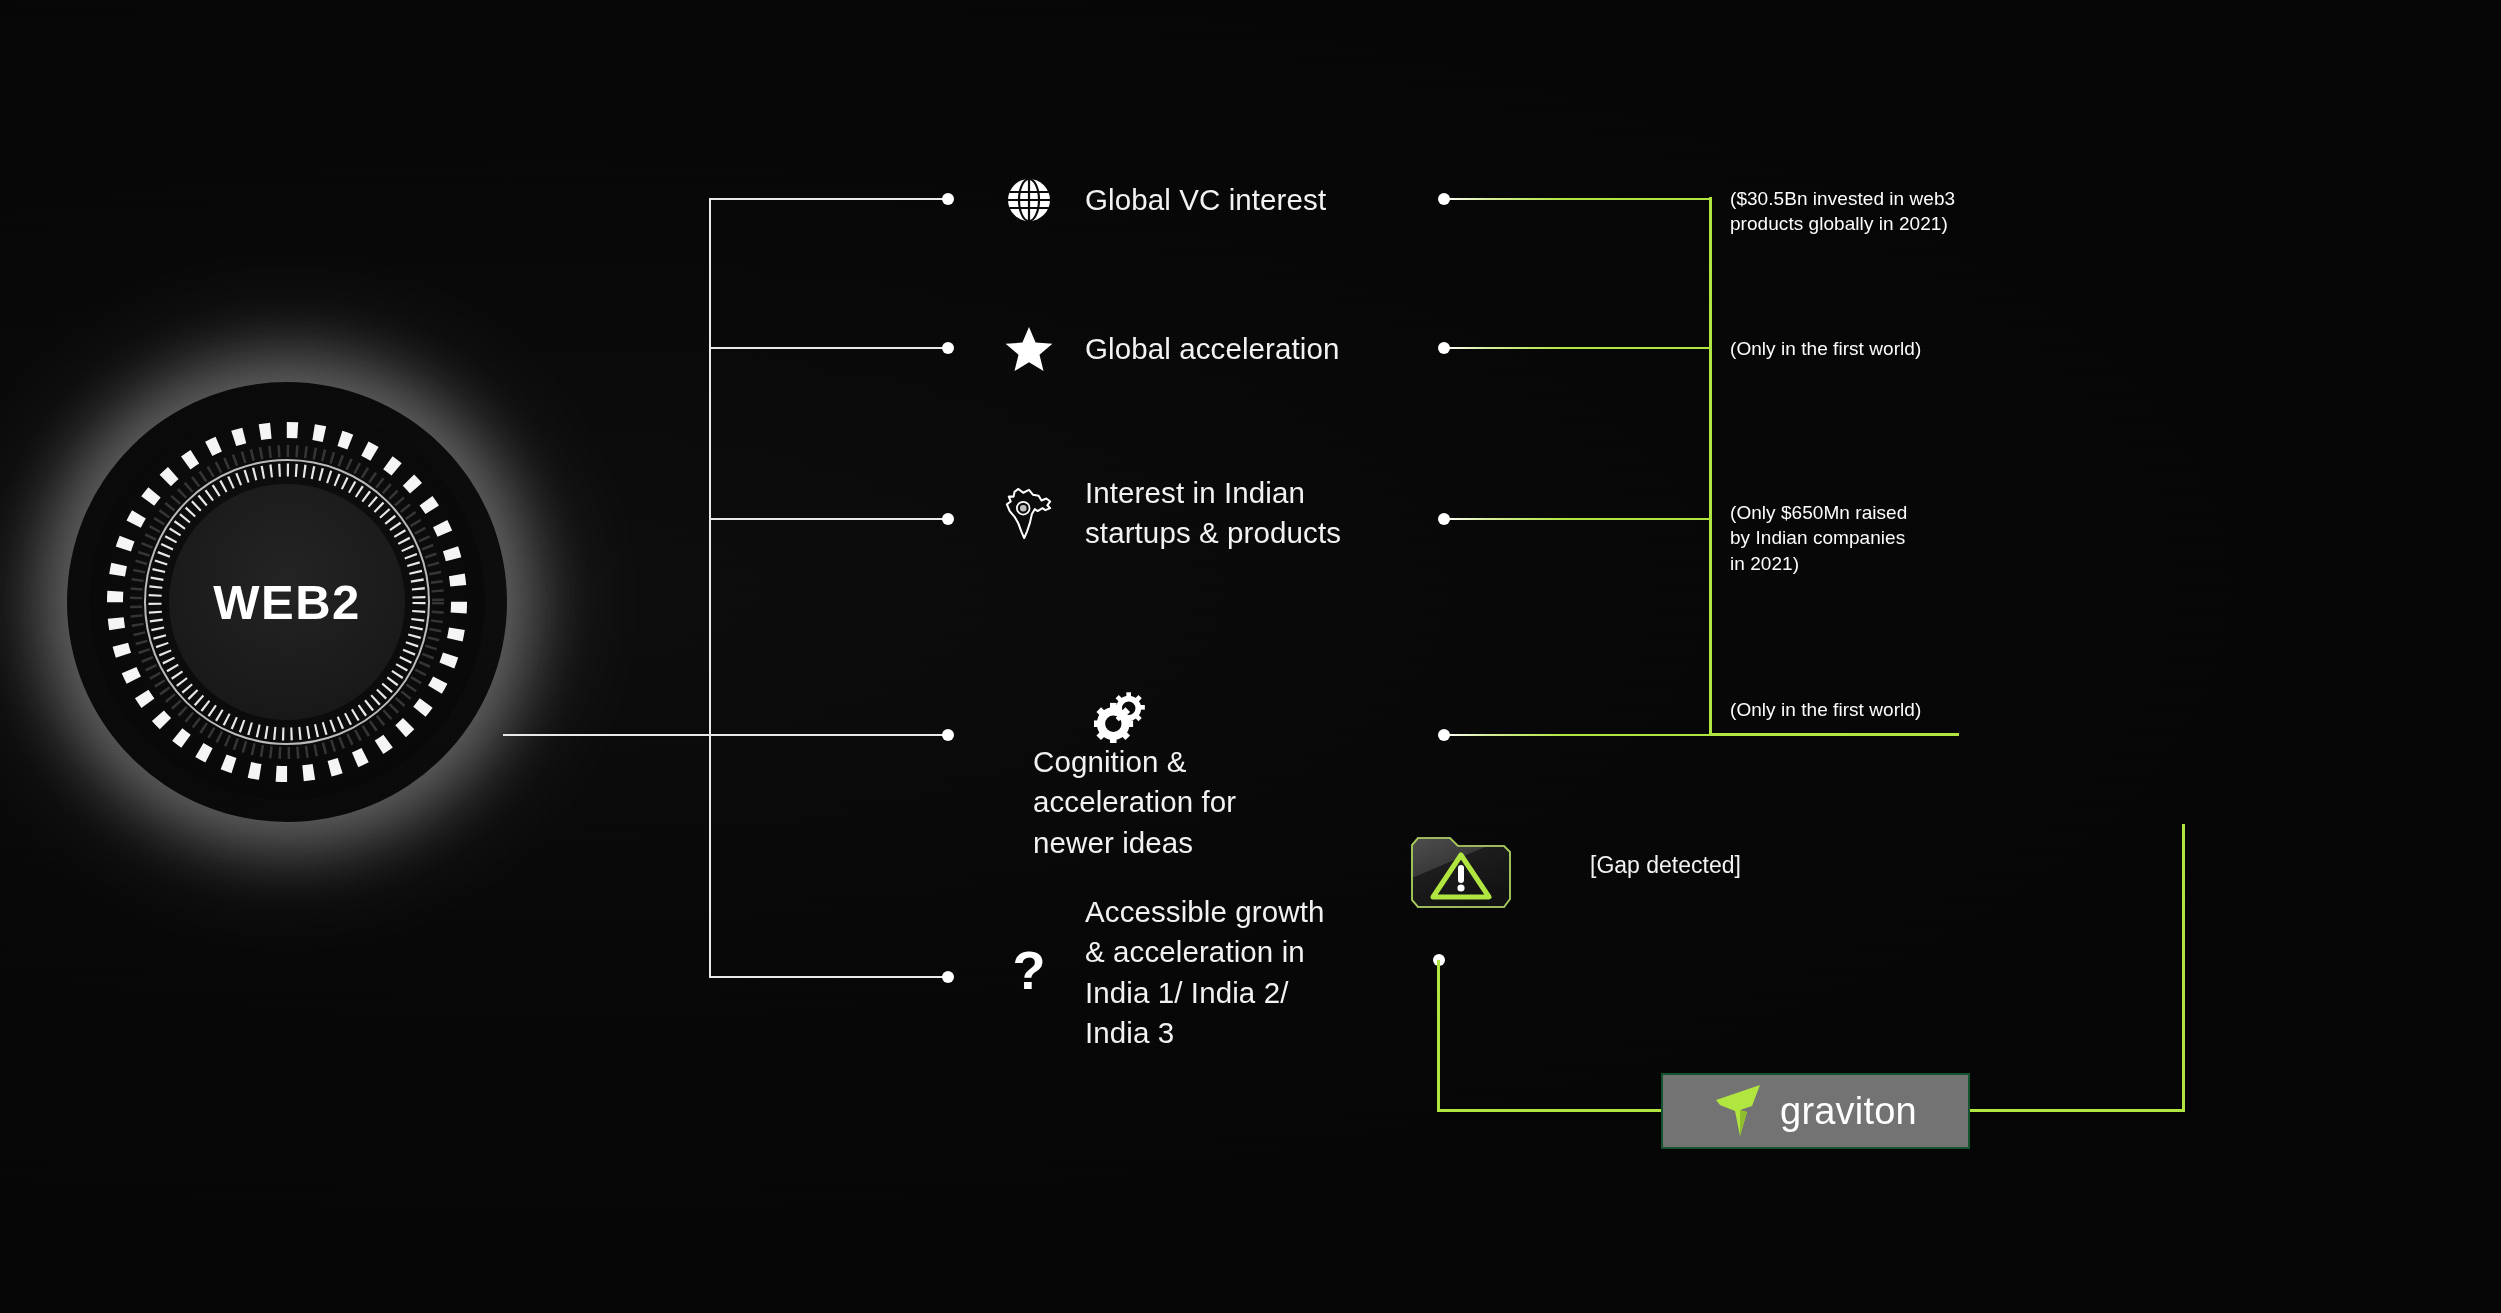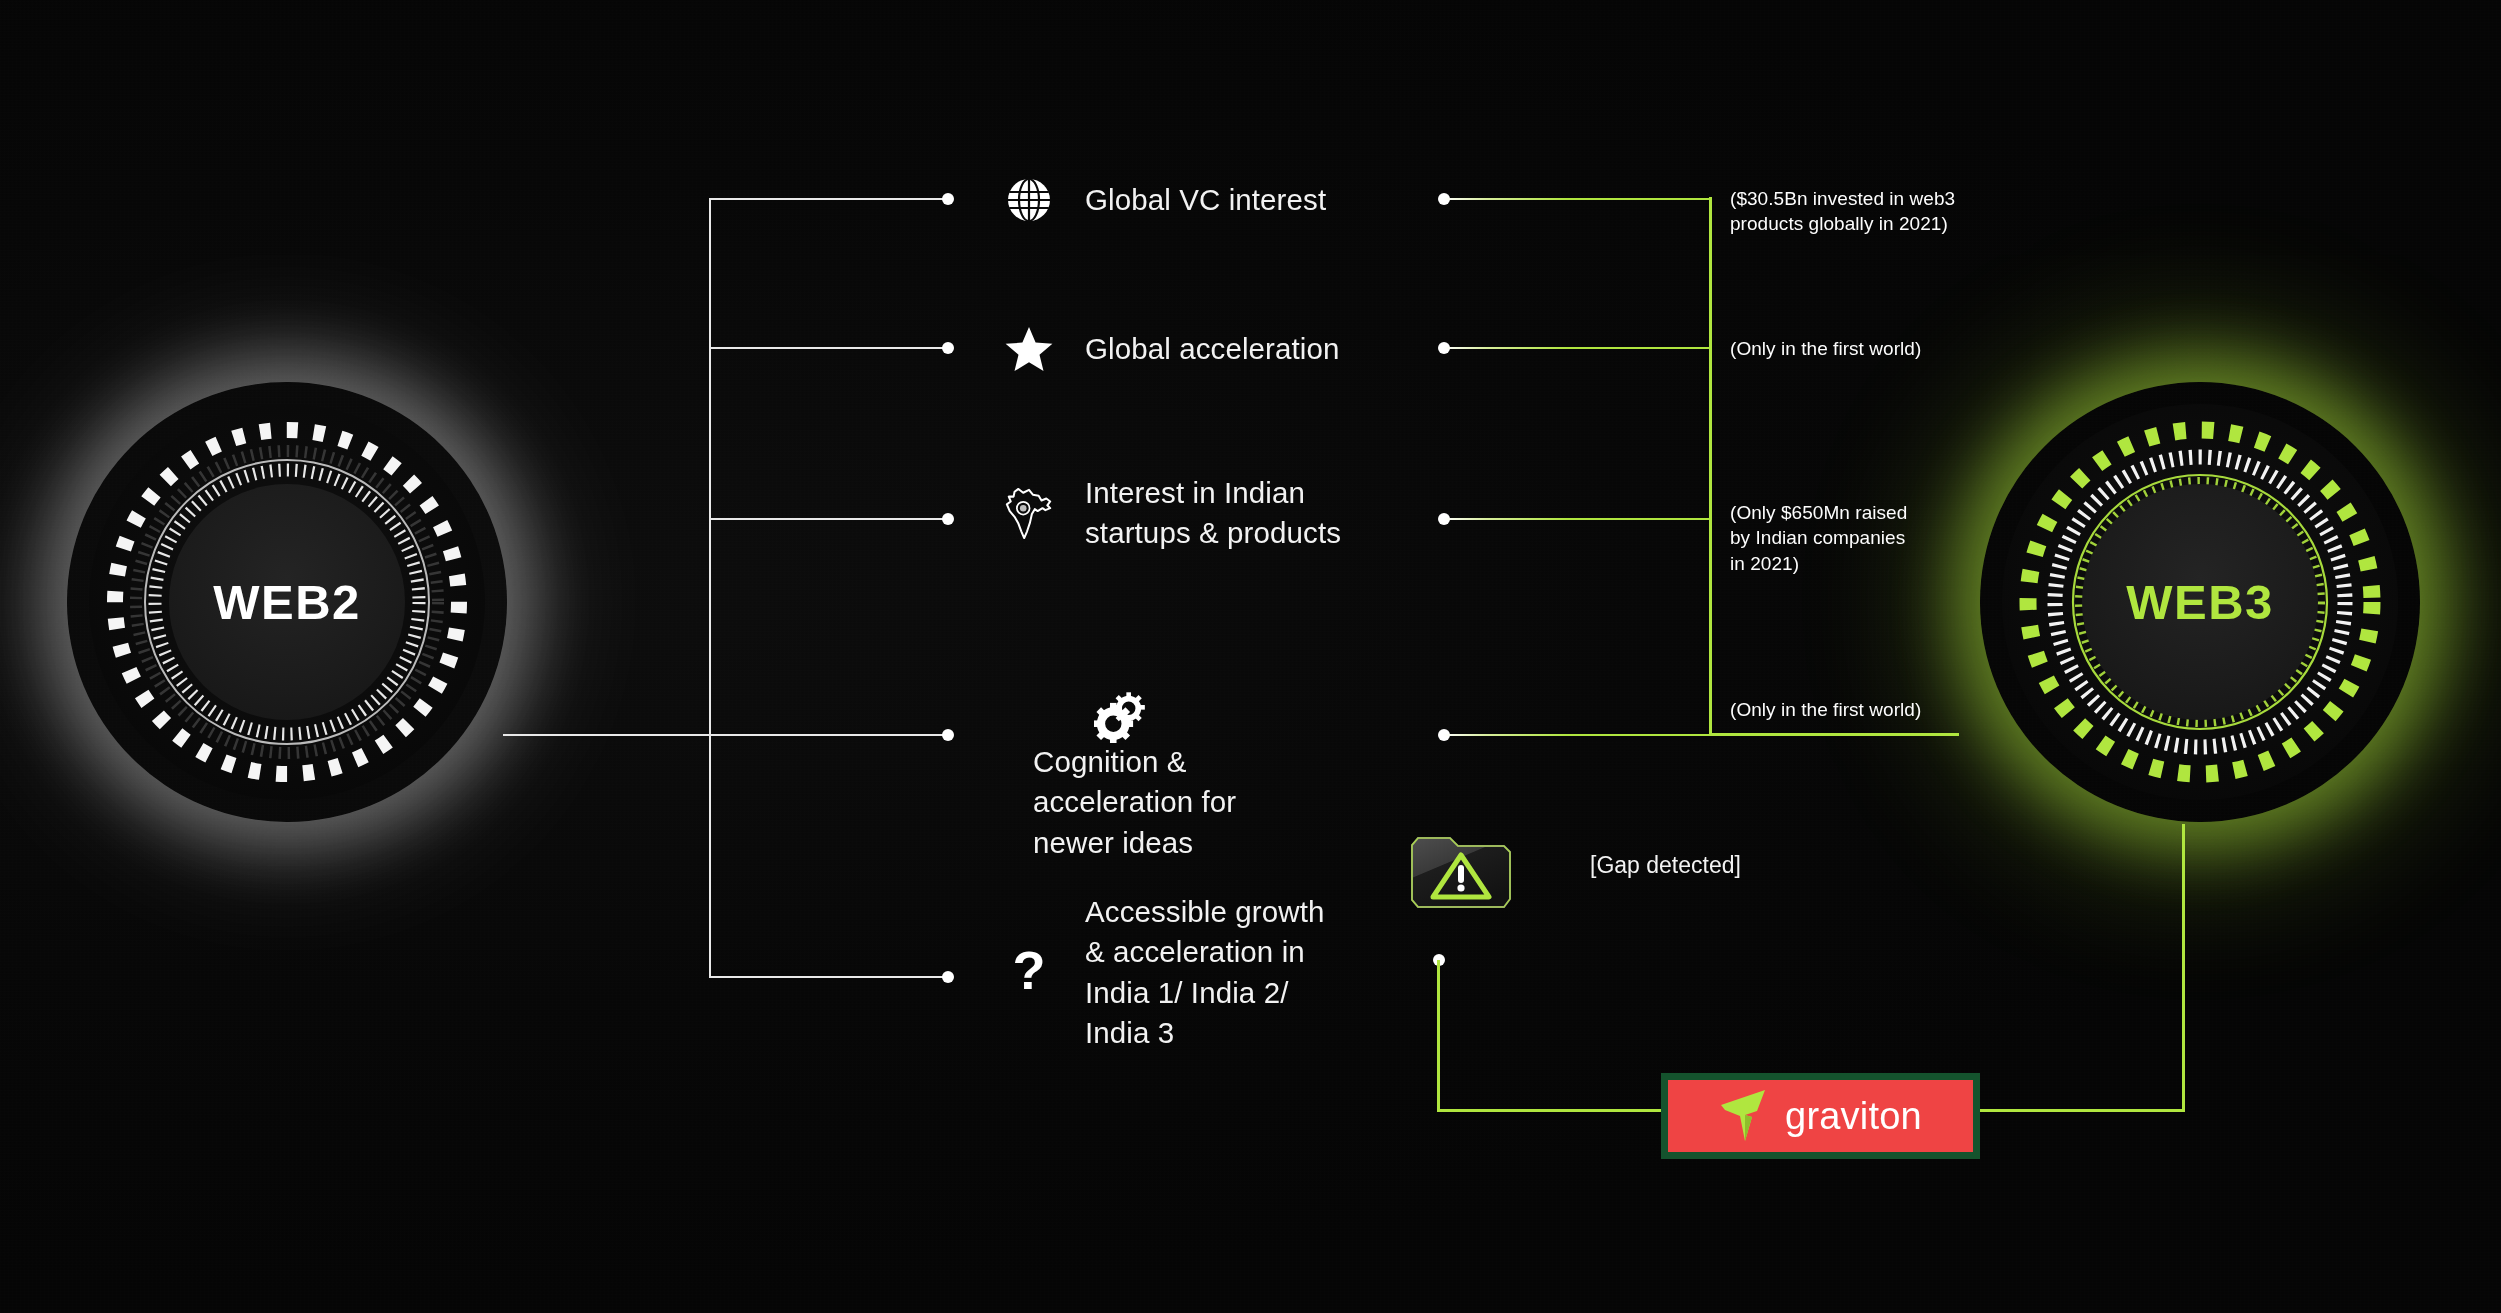--- a/index.html
+++ b/index.html
@@ -70,21 +70,21 @@
     font-weight:400;white-space:pre-line;letter-spacing:.05px;
   }
 
   
   #warncard{position:absolute;left:1409px;top:835px;width:104px;height:75px;}
   #gaptext{position:absolute;left:1590px;top:852px;color:#f3f3f3;font-size:23px;}
 
   
   #graviton{
     position:absolute;left:1661px;top:1073px;width:305px;height:72px;
-    border:7px solid #14532d;background:#ef4444;
+    border:2px solid #14532d;background:#737373;
     display:flex;align-items:center;justify-content:center;gap:14px;
   }
   #graviton .word{color:#fff;font-size:38px;letter-spacing:.2px;font-weight:400;}
 </style>
 </head>
 <body>
 
 <div id="grain"></div>
 
 <div class="stage">
@@ -99,33 +99,20 @@
       <circle cx="220" cy="220" r="142" fill="none" stroke="#d9d9d9" stroke-width="2" opacity="0.85"></circle>
 
       <circle cx="220" cy="220" r="132" fill="none" stroke="#ffffff" stroke-width="13" stroke-dasharray="2.2 6.2" opacity="0.9"></circle>
       <circle cx="220" cy="220" r="151" fill="none" stroke="#5a5a5a" stroke-width="12" stroke-dasharray="2.5 6.5" opacity="0.55"></circle>
     </svg>
     <div class="core">
       <span class="label">WEB2</span>
     </div>
   </div>
 
-  <div class="badge" id="web3">
-    <div class="glow"></div>
-    <div class="disc"></div>
-    <svg width="440" height="440" viewBox="0 0 440 440" style="position:absolute;left:0;top:0;">
-      <circle cx="220" cy="220" r="172" fill="none" stroke="#b0e63f" stroke-width="17" stroke-dasharray="12 16" stroke-linecap="butt"></circle>
-      <circle cx="220" cy="220" r="145" fill="none" stroke="#ffffff" stroke-width="15" stroke-dasharray="3.2 6.4" opacity="0.95"></circle>
-      <circle cx="220" cy="220" r="127" fill="none" stroke="#b0e63f" stroke-width="2.2" opacity="0.95"></circle>
-      <circle cx="220" cy="220" r="119" fill="none" stroke="#b0e63f" stroke-width="12" stroke-dasharray="2.4 6.6" opacity="0.9"></circle>
-    </svg>
-    <div class="core">
-      <span class="label">WEB3</span>
-    </div>
-  </div>
 
   <div class="wline" style="left:503px;top:734px;width:208px;height:2px;"></div>
   <div class="wline" style="left:709px;top:199px;width:2px;height:778px;"></div>
 
   <div class="wline" style="left:709px;top:198px;width:239px;height:2px;"></div>
   <div class="wdot" style="left:942px;top:193px;"></div>
 
   <div class="wline" style="left:709px;top:347px;width:239px;height:2px;"></div>
   <div class="wdot" style="left:942px;top:342px;"></div>
 

